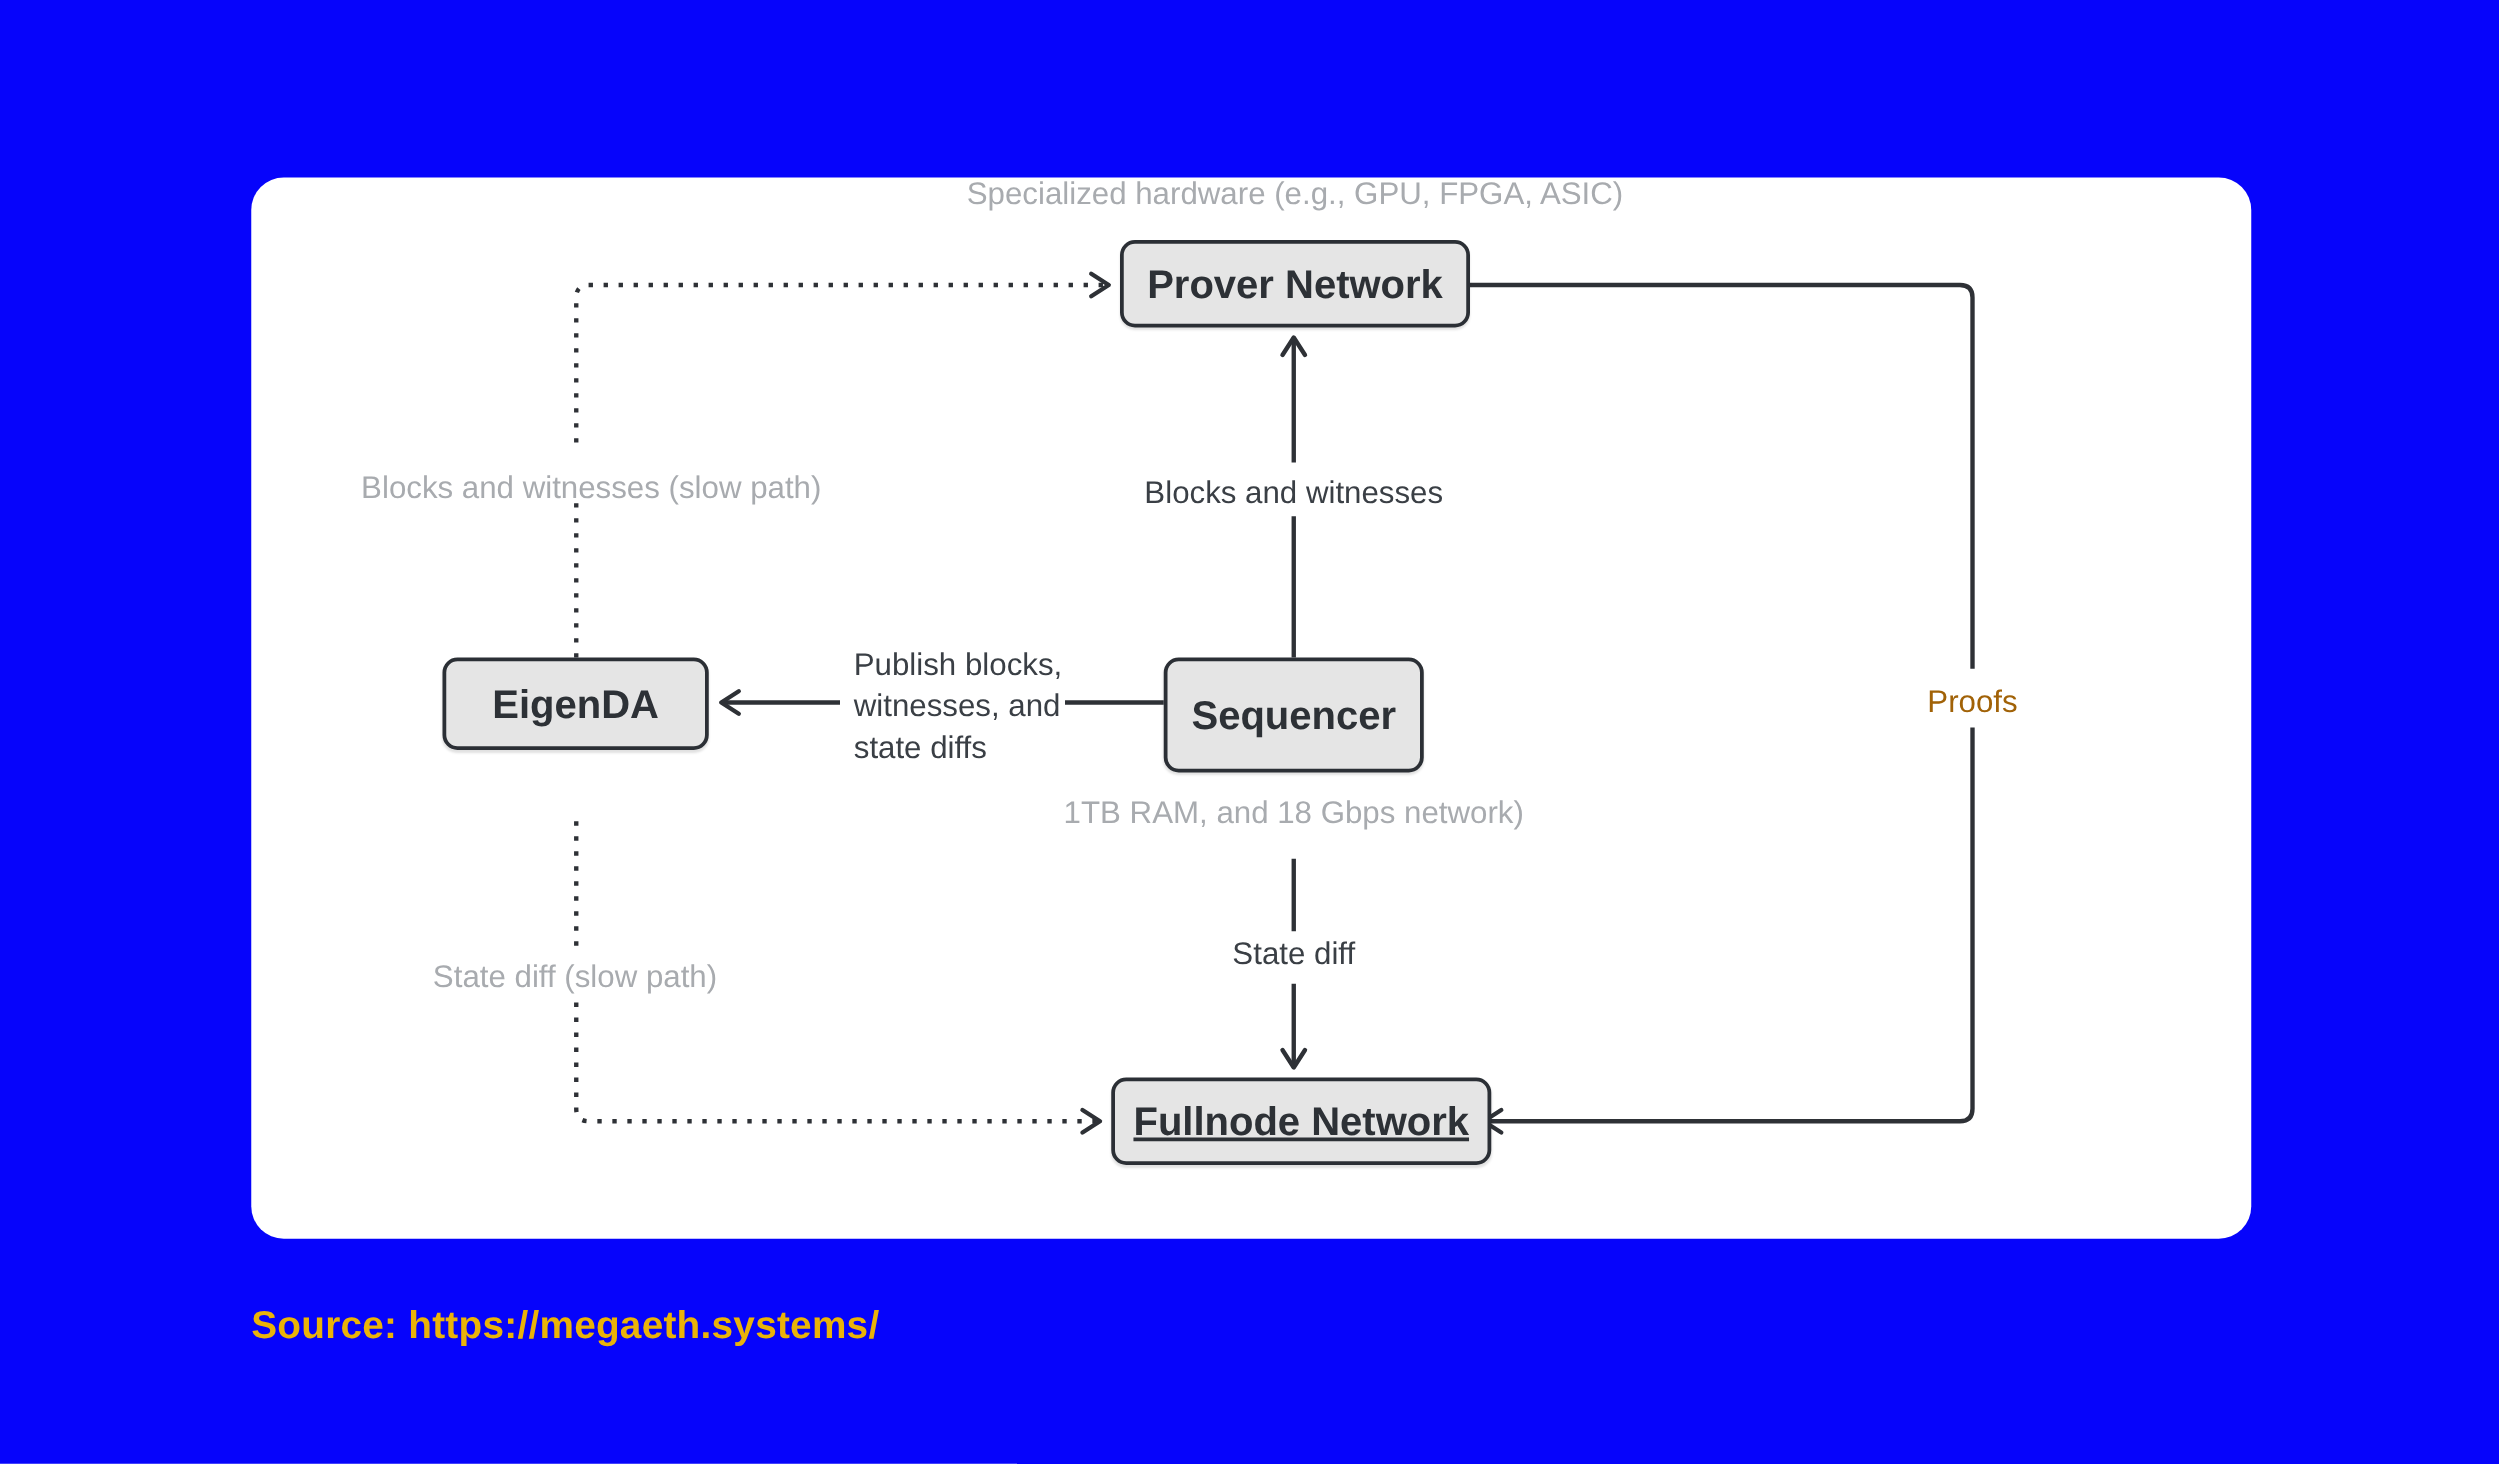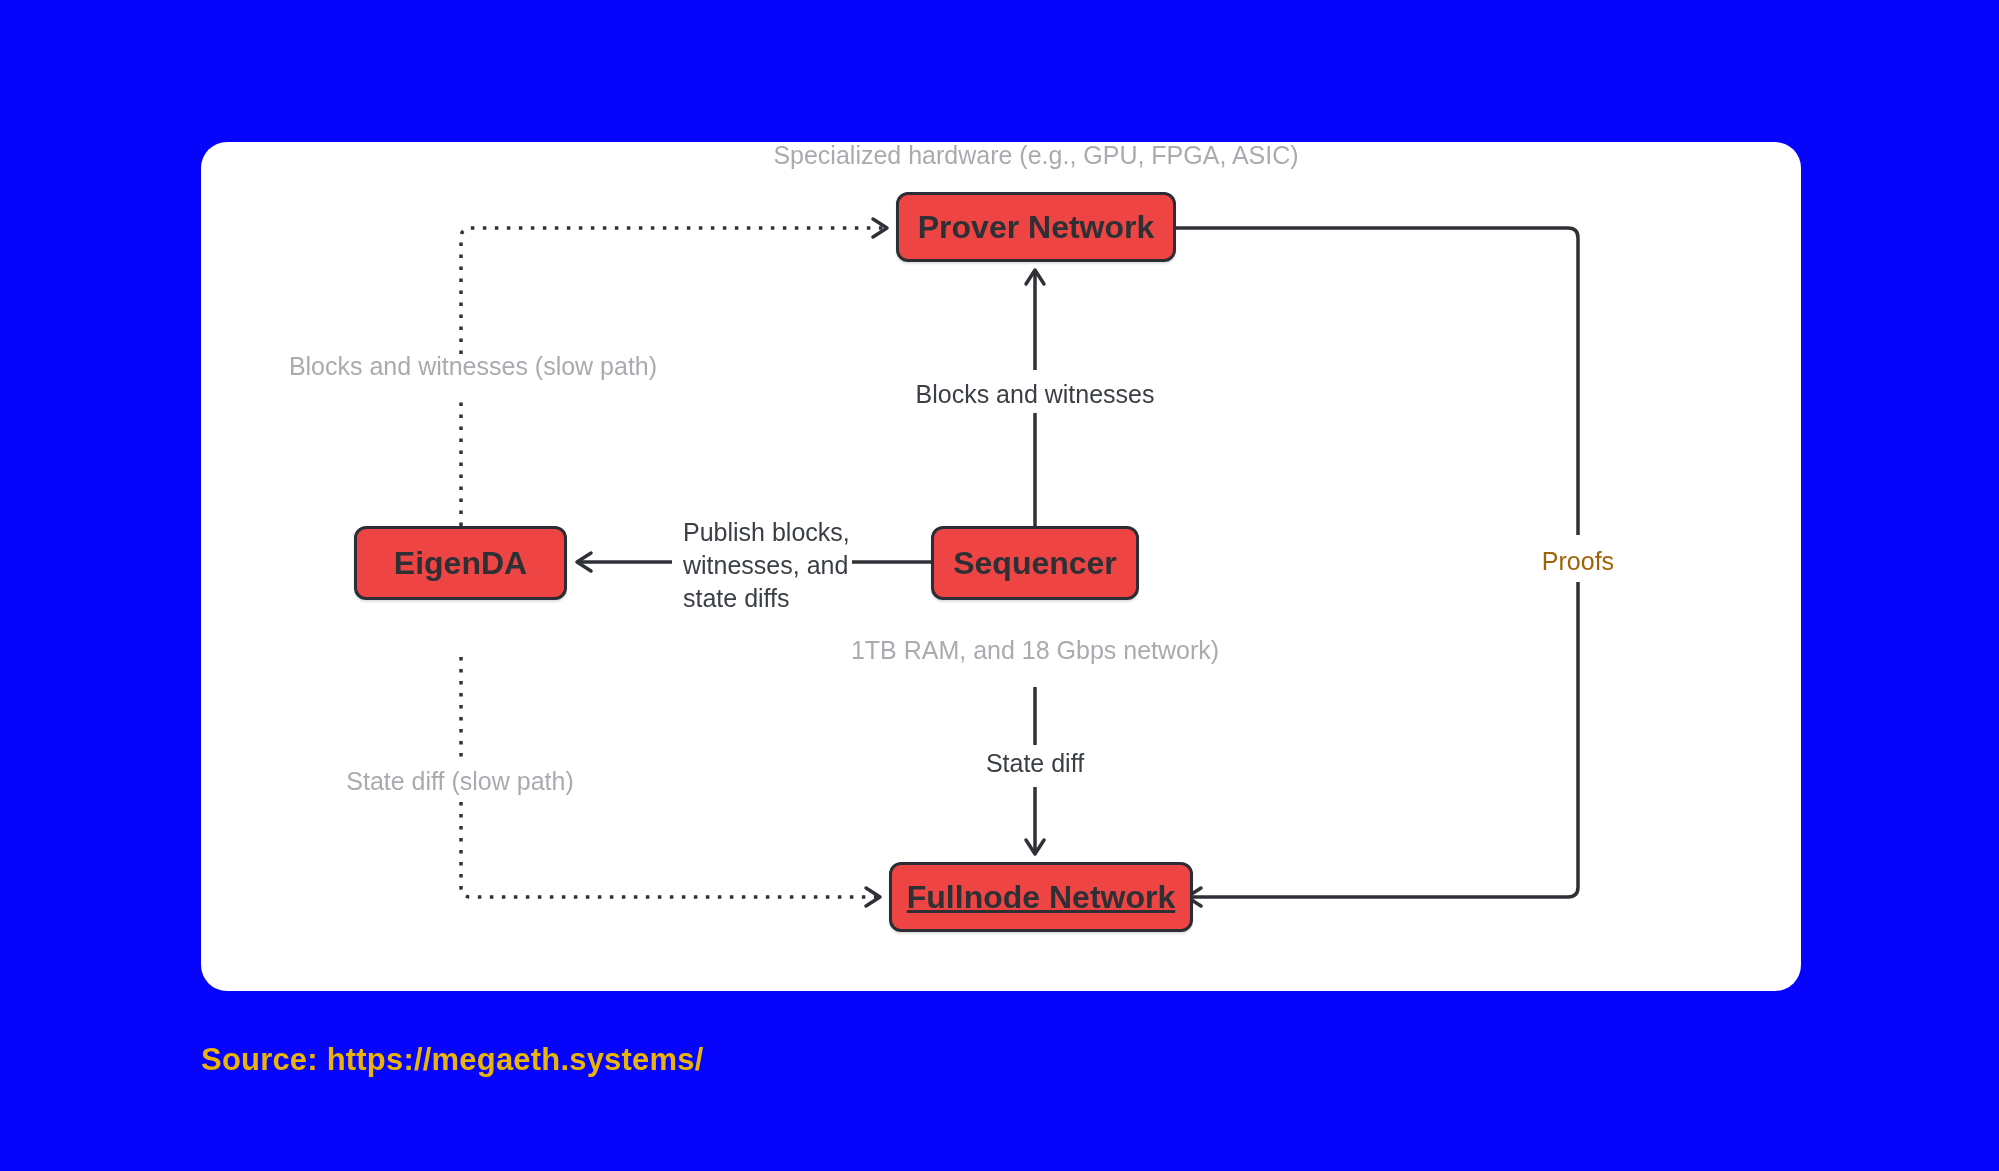--- a/index.html
+++ b/index.html
@@ -8,39 +8,39 @@
     background:#0604fb;
     font-family:"Liberation Sans","DejaVu Sans",sans-serif;
   }
   .card{
     position:absolute;left:201px;top:142px;width:1600px;height:849px;
     background:#ffffff;border-radius:26px;
   }
   .edges{position:absolute;left:0;top:0;}
   .node{
     position:absolute;box-sizing:border-box;
-    background:#ef4444;border:3.5px solid #2b2f35;border-radius:12px;
+    background:#e5e5e5;border:3.5px solid #2b2f35;border-radius:12px;
     display:flex;align-items:center;justify-content:center;
     font-weight:bold;font-size:32px;color:#2d3136;
     box-shadow:0 2px 2px rgba(0,0,0,0.12);
     white-space:nowrap;
   }
   .node-prover   {left:695px;top:50px; width:280px;height:70px;}
   .node-eigenda  {left:153px;top:384px;width:213px;height:74px;}
-  .node-sequencer{left:730px;top:384px;width:208px;height:74px;}
+  .node-sequencer{left:730px;top:384px;width:208px;height:92px;}
   .node-fullnode {left:688px;top:720px;width:304px;height:70px;text-decoration:underline;}
   .lbl{
     position:absolute;transform:translate(-50%,-50%);
     white-space:nowrap;line-height:1.25;
   }
   .gray{color:#a8abaf;font-size:25px;text-align:center;}
   .dark{color:#3a3f45;font-size:25px;}
   .center{text-align:center;}
   .lbl-caption-top      {left:835px; top:14px;}
-  .lbl-slow-blocks      {left:272px; top:225px;}
+  .lbl-slow-blocks      {left:272px; top:249px;}
   .lbl-slow-state       {left:259px; top:640px;}
   .lbl-eigenda-caption  {left:259px; top:490px;}
   .lbl-sequencer-caption{left:834px; top:508px;line-height:32px;}
   .lbl-fullnode-caption {left:834px; top:830px;}
   .lbl-blocks-witnesses {left:834px; top:253px;}
   .lbl-state-diff       {left:834px; top:622px;}
   .lbl-proofs           {left:1377px;top:420px;color:#a16207;}
   .lbl-publish{
     position:absolute;left:482px;top:374px;transform:none;
     text-align:left;line-height:33px;white-space:nowrap;

